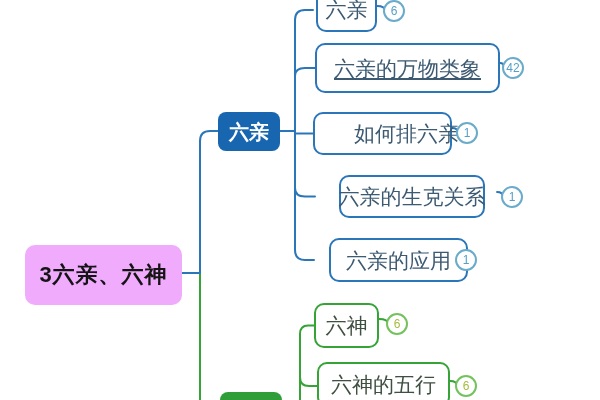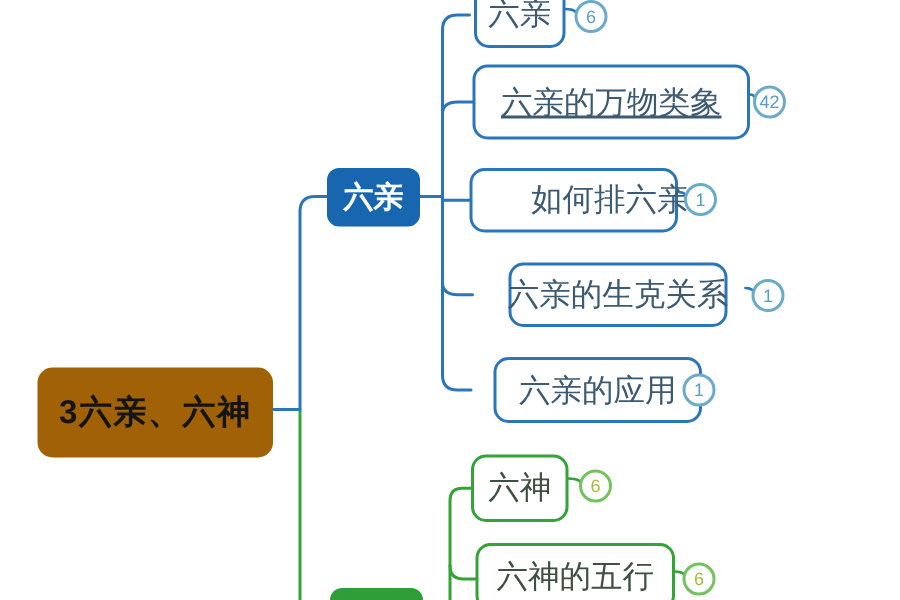--- a/index.html
+++ b/index.html
@@ -14,21 +14,21 @@
   .ln-green{stroke:#35a336;stroke-width:2px;}
   .hook-blue{stroke:#2a76b9;stroke-width:1.8px;}
   .hook-green{stroke:#35a336;stroke-width:1.8px;}
 
   .node{
     position:absolute;display:flex;align-items:center;justify-content:center;
     white-space:nowrap;line-height:1;box-sizing:border-box;
   }
   .root{
     left:25px;top:245px;width:157px;height:60px;
-    background:#a16207;border-radius:10px;
+    background:#f0abfc;border-radius:10px;
     color:#141414;font-size:22px;font-weight:bold;letter-spacing:1px;
   }
   .parent-blue{
     left:218px;top:112px;width:62px;height:39px;
     background:#1766af;border-radius:8px;
     color:#ffffff;font-size:20px;font-weight:bold;
   }
   .parent-green{
     left:220px;top:392px;width:62px;height:26px;
     background:#2f9e38;border-radius:8px;

